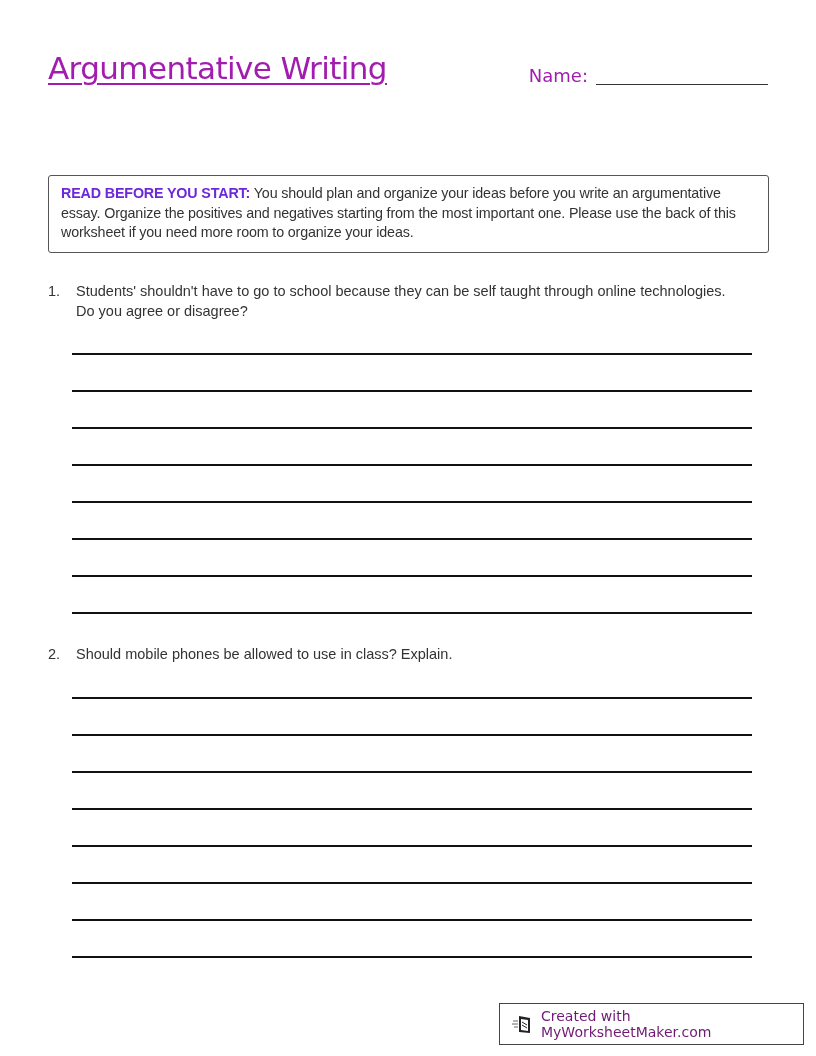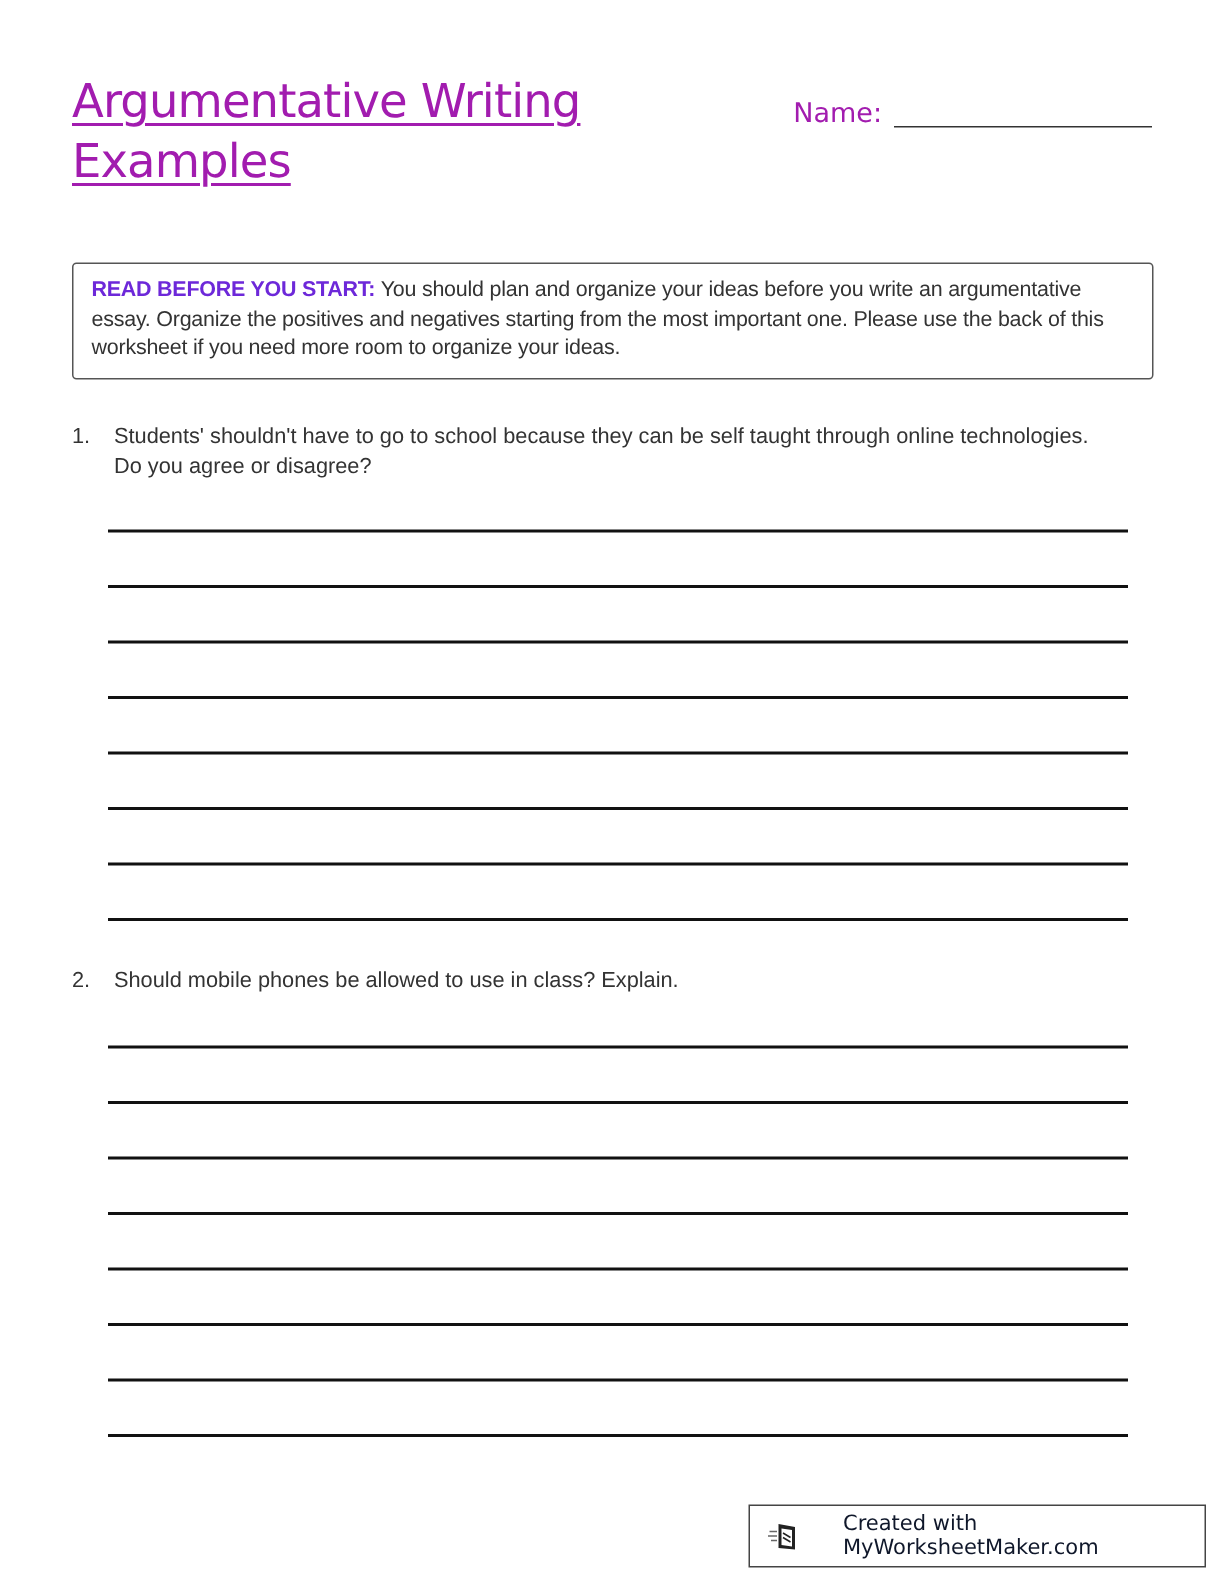--- a/index.html
+++ b/index.html
@@ -98,37 +98,35 @@
       left: 499px;
       top: 1003px;
       width: 305px;
       height: 42px;
       border: 1px solid #444;
       box-sizing: border-box;
       display: flex;
       align-items: center;
       padding-left: 12px;
       font-size: 14px;
-      color: #0f172a;
+      color: #701a75;
       background: #fff;
-      gap: 21px;
     }
     .footer-icon {
       width: 22px;
       height: 22px;
       margin-right: 7px;
       display: inline-block;
     }
   </style>
 </head>
 <body>
 
 <h1 class="title">
   <span>Argumentative Writing</span>
-  <span>Examples</span>
 </h1>
 
 <div class="meta">
   <div class="meta-row">
     <span class="meta-label">Name:</span>
     <span class="meta-line"></span>
   </div>
 </div>
 
 <div class="notice">

